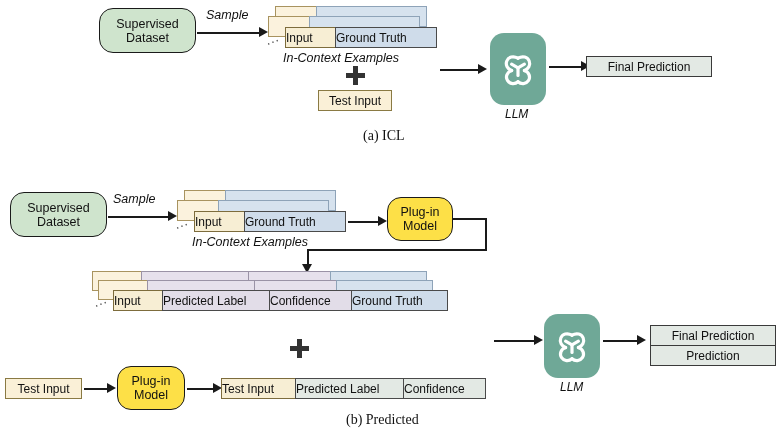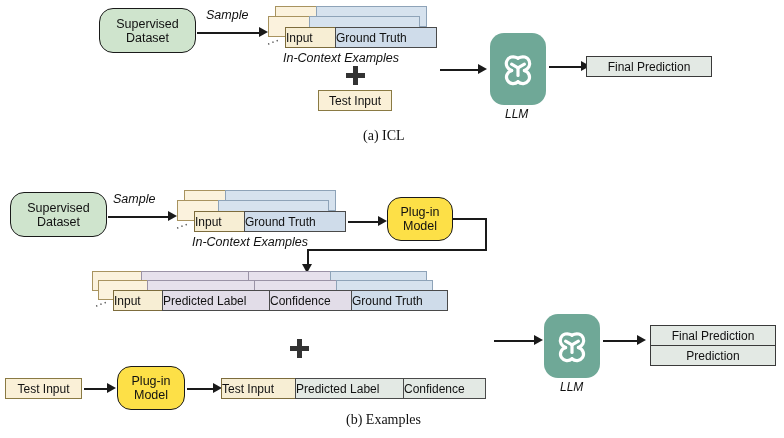--- a/index.html
+++ b/index.html
@@ -254,16 +254,16 @@
   <div class="ln lnh" style="left:603px;top:340px;width:36px;"></div>
   <div class="ahr" style="left:637px;top:335px;"></div>
 
   <div class="abs sqbox grey" style="left:650px;top:325px;width:126px;height:21px;">
     <span>Final Prediction</span>
   </div>
   <div class="abs sqbox grey" style="left:650px;top:345px;width:126px;height:21px;">
     <span>Prediction</span>
   </div>
 
-  <div class="abs serifcap" style="left:346px;top:412px;">(b) Examples</div>
+  <div class="abs serifcap" style="left:346px;top:412px;">(b) Predicted</div>
 
 
 </div>
 
 </body></html>

